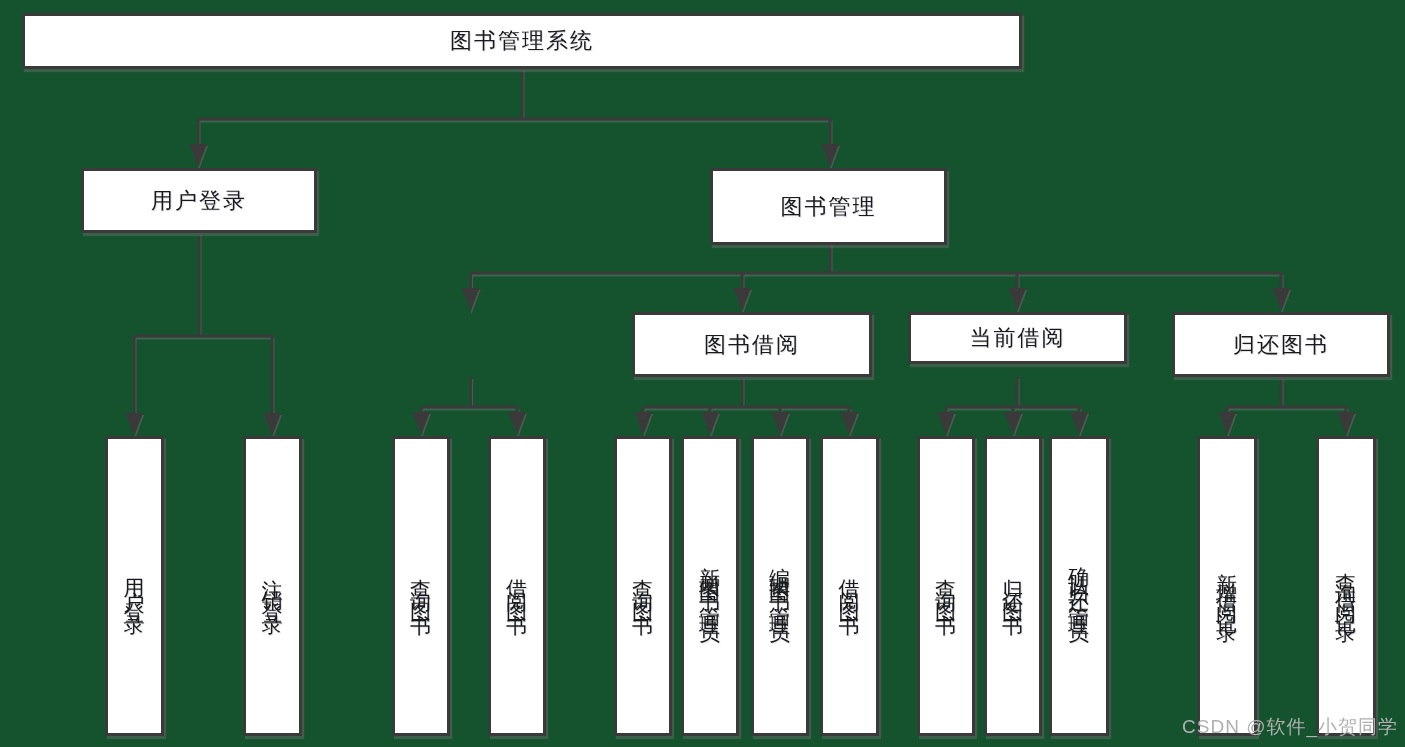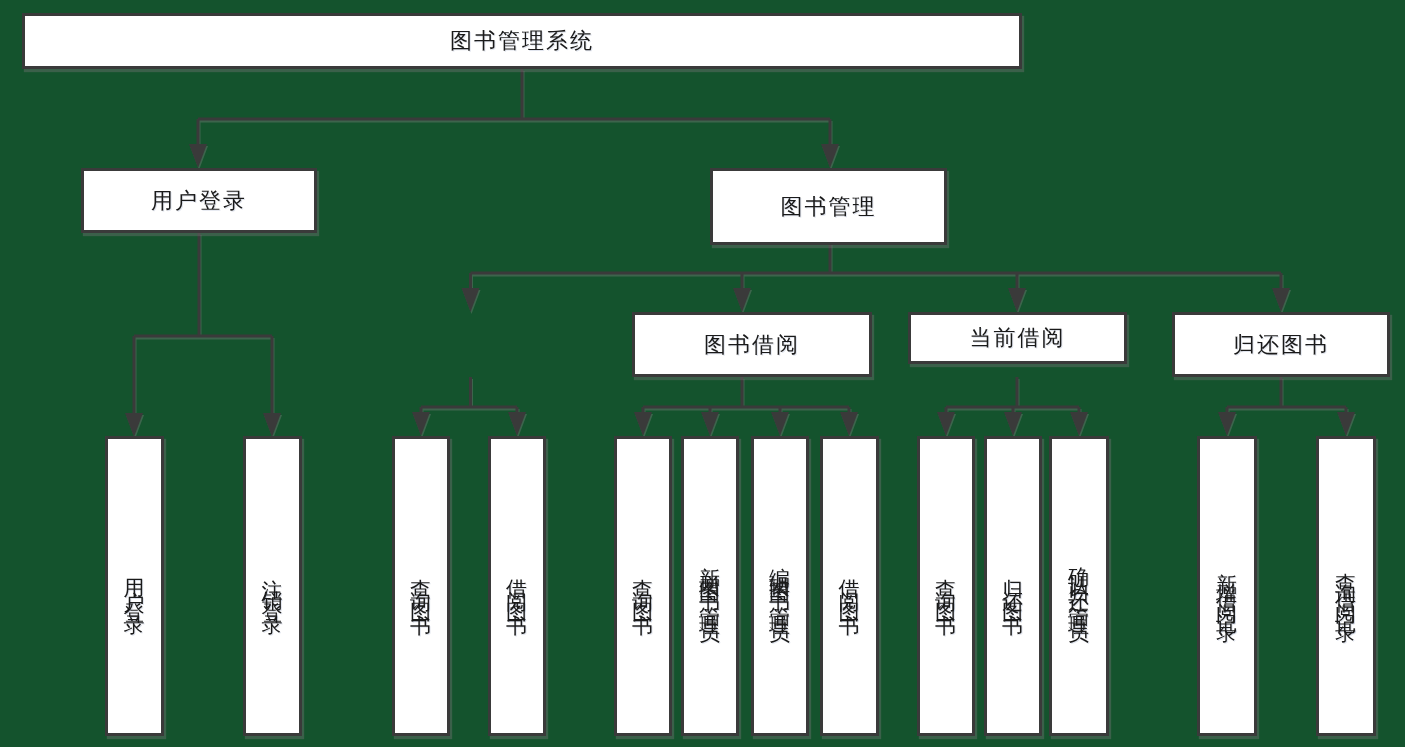--- a/index.html
+++ b/index.html
@@ -139,13 +139,14 @@
     <span class="vlbl">确认归还（管理员）</span>
   </div>
 
   <div class="box v ls10" style="left:1197px;width:60px">
     <span class="vlbl">新增借阅记录</span>
   </div>
   <div class="box v ls10" style="left:1316px;width:60px">
     <span class="vlbl">查询借阅记录</span>
   </div>
 
+  <div class="watermark">CSDN @软件_小贺同学</div>
 </div>
 
 </body></html>

